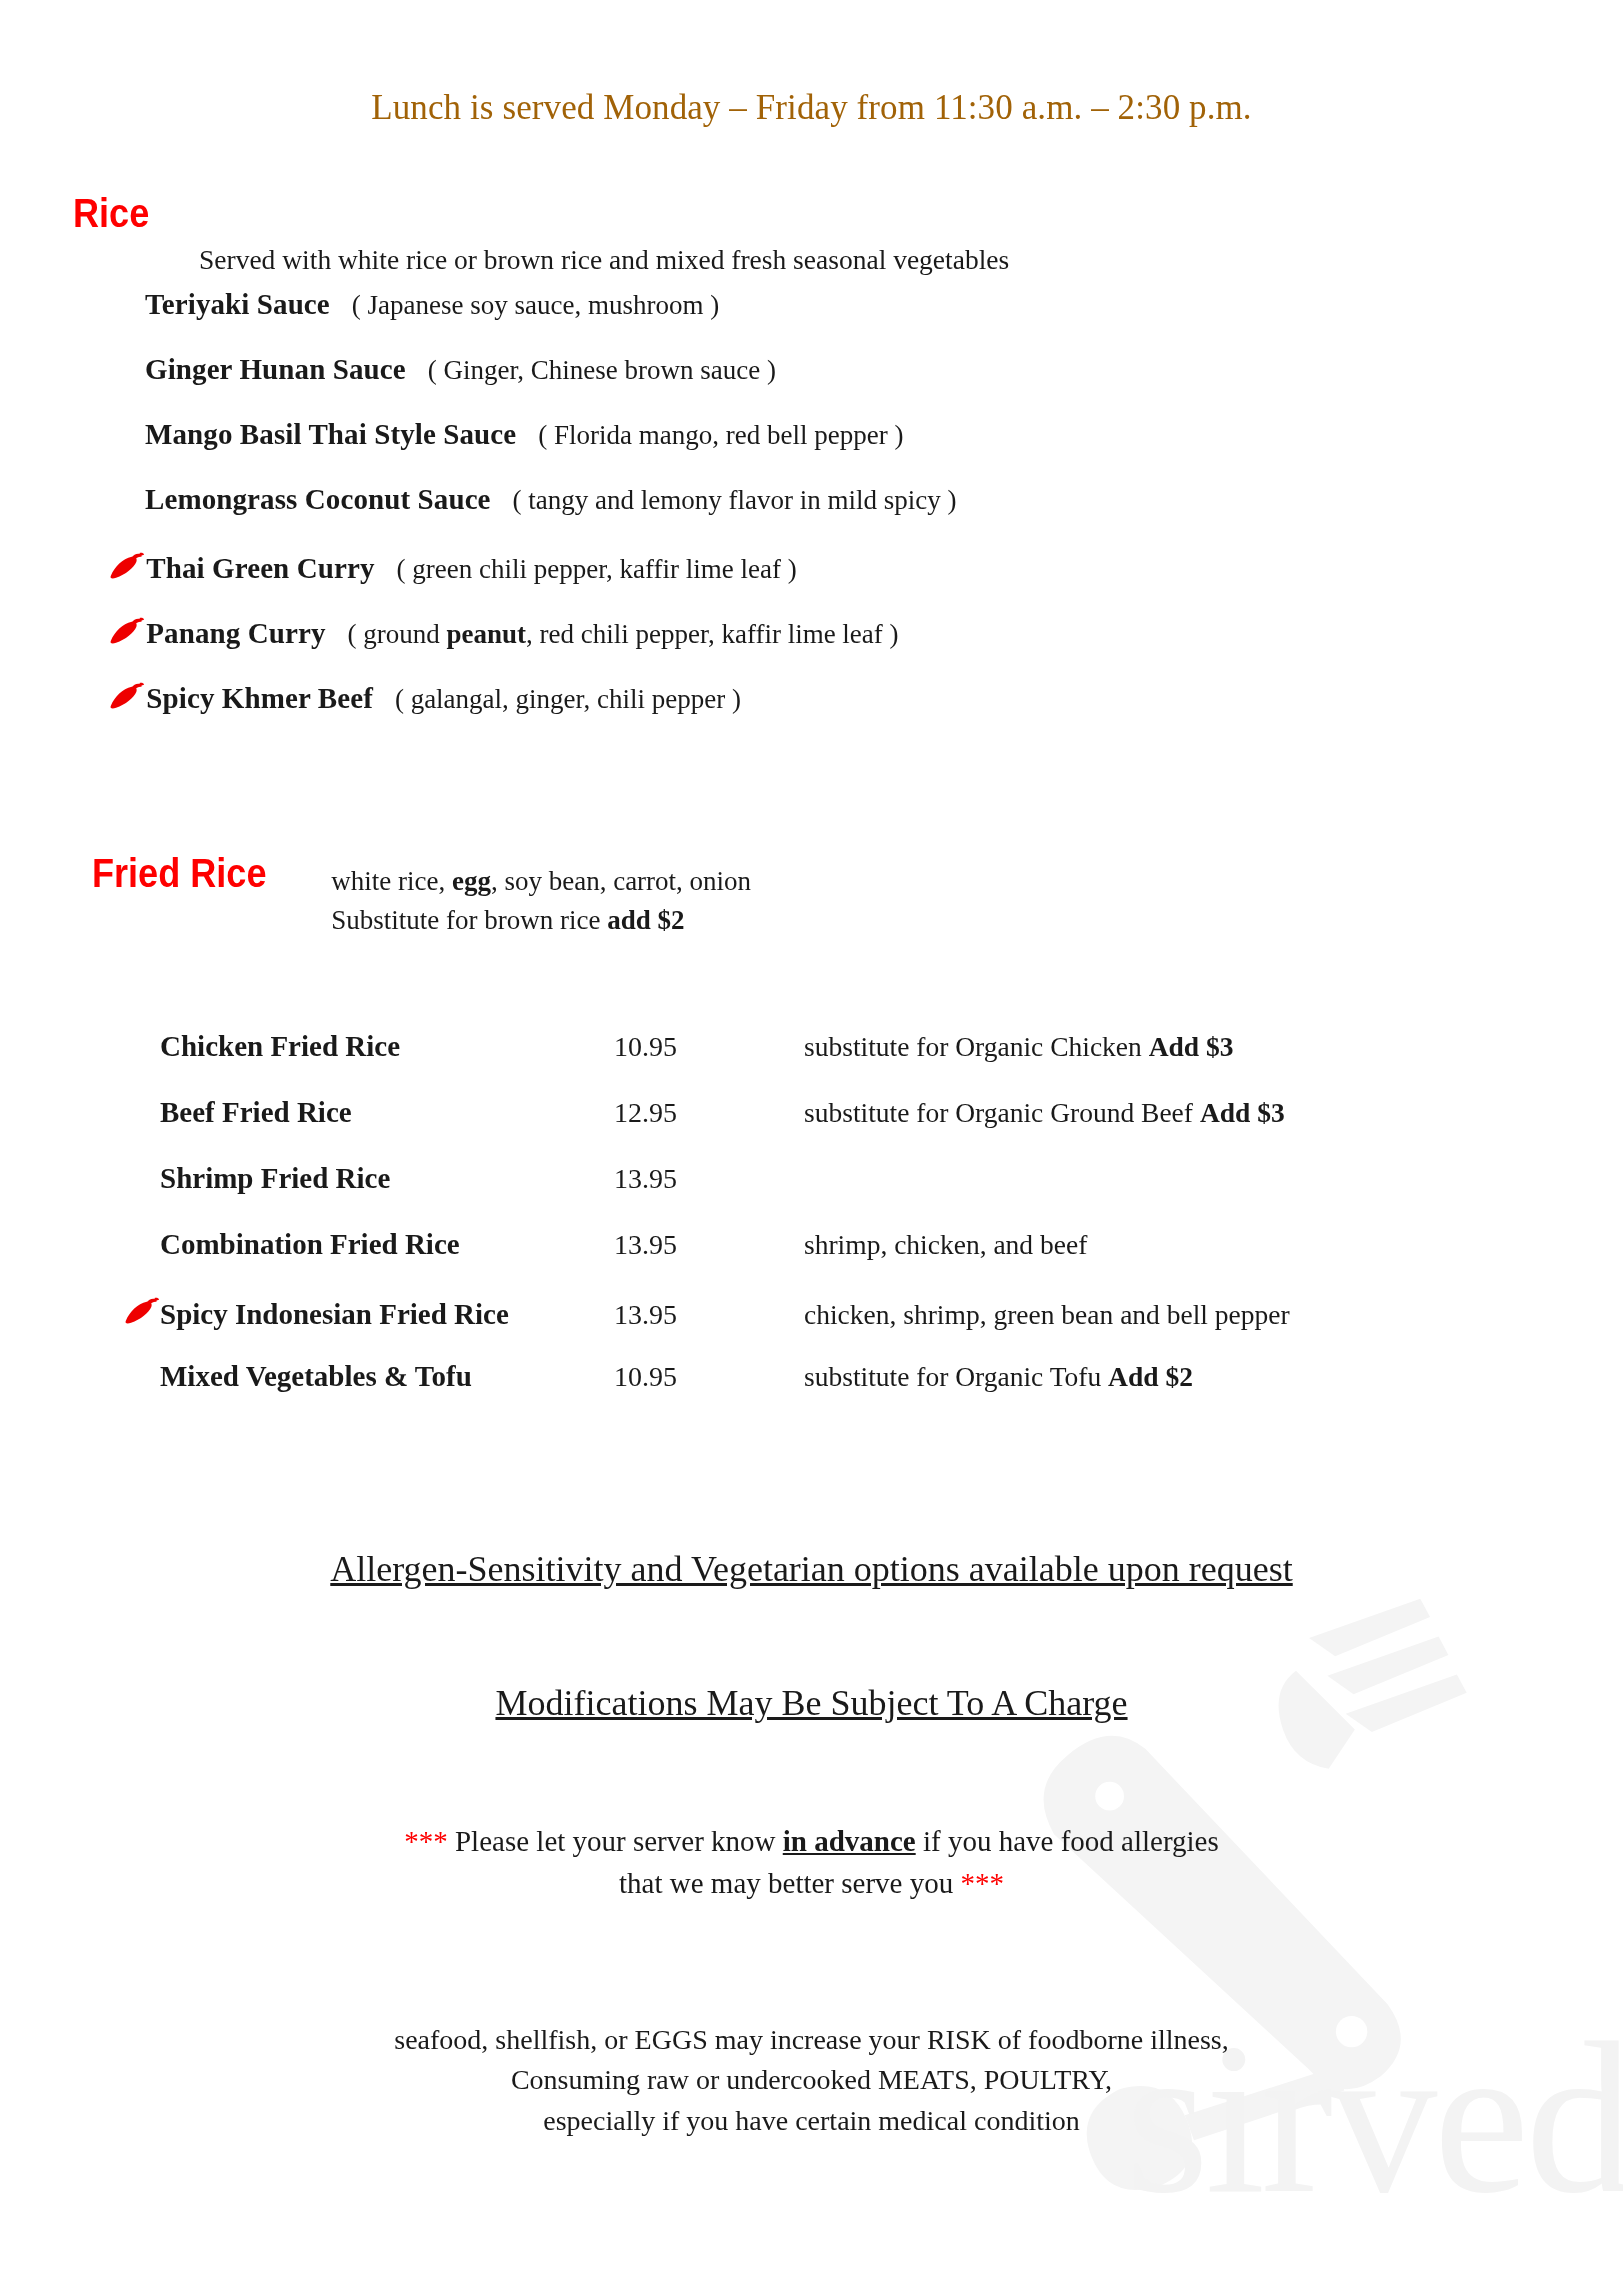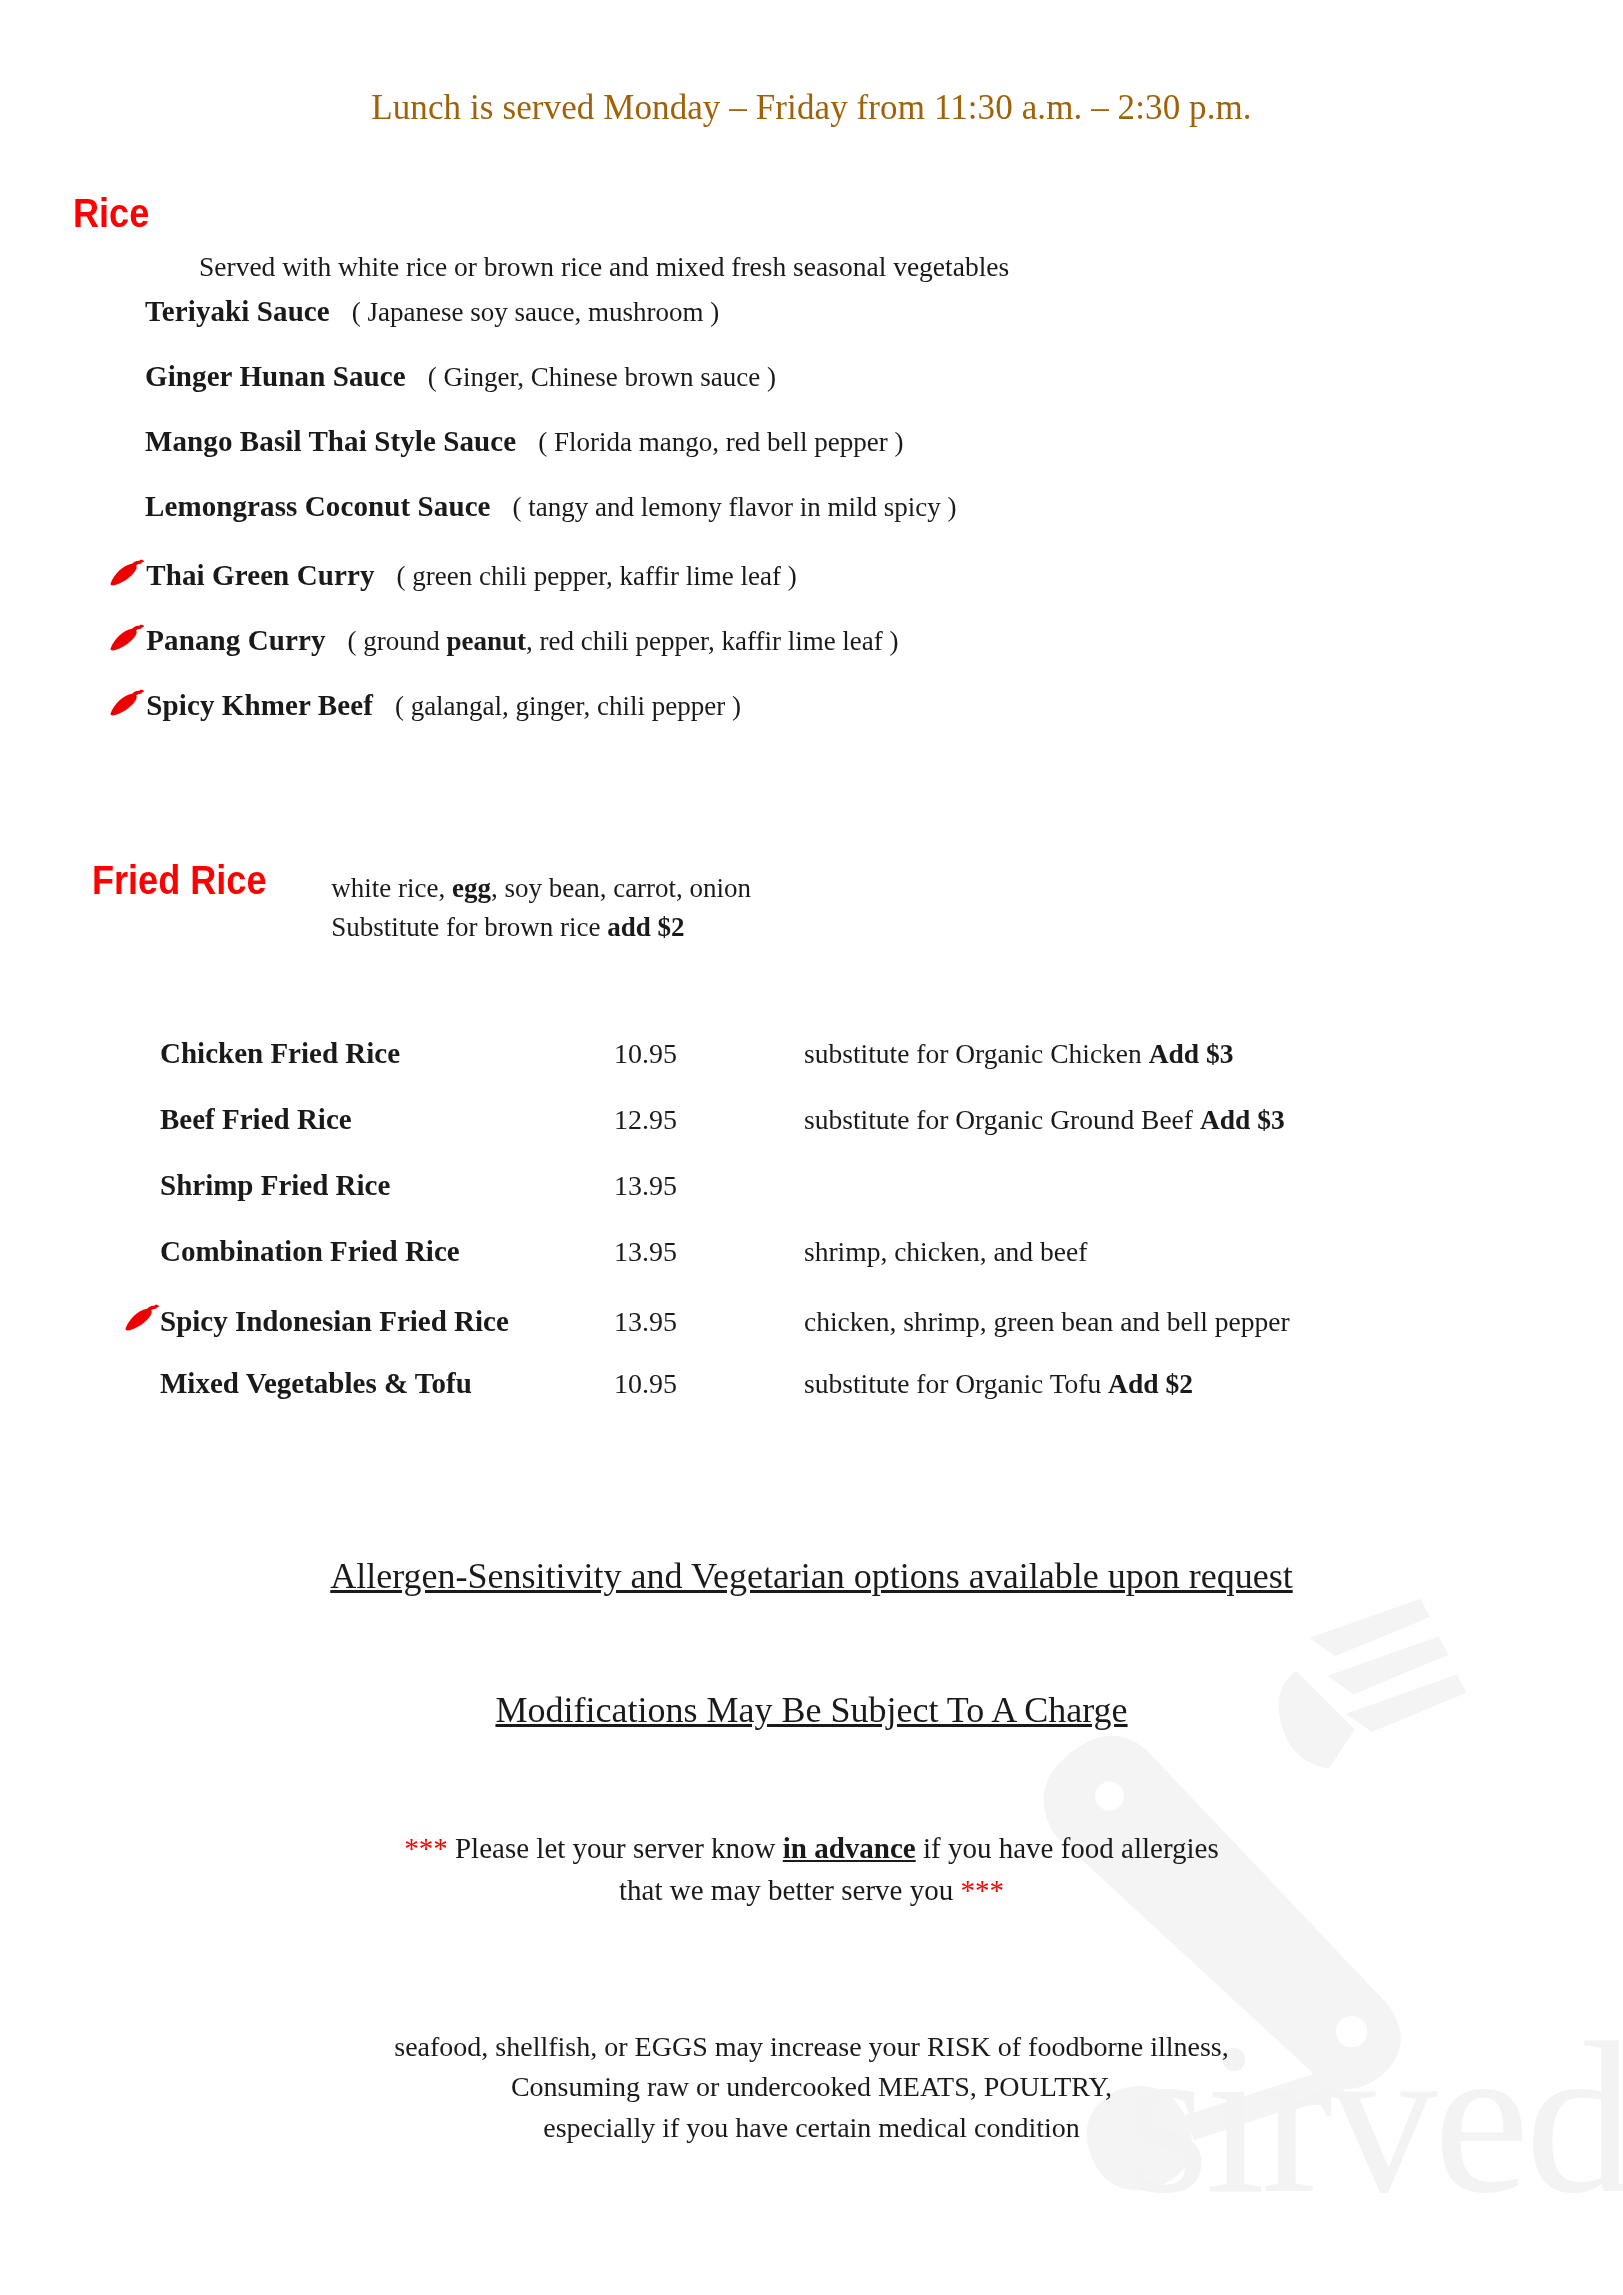--- a/index.html
+++ b/index.html
@@ -61,21 +61,21 @@
     line-height: 1;
     transform: scaleX(0.88);
     transform-origin: left center;
   }
 
   
   .rice-block { margin-top: 65px; padding-left: 73px; }
   .rice-served {
     font-size: 27.5px;
     margin-left: 126px;
-    margin-top: 17px;
+    margin-top: 10px;
     white-space: nowrap;
   }
   .sauce-list { margin-top: 12px; }
   .sauce-row {
     display: flex;
     align-items: baseline;
     height: 65px;
     margin-left: 72px;
     white-space: nowrap;
   }

